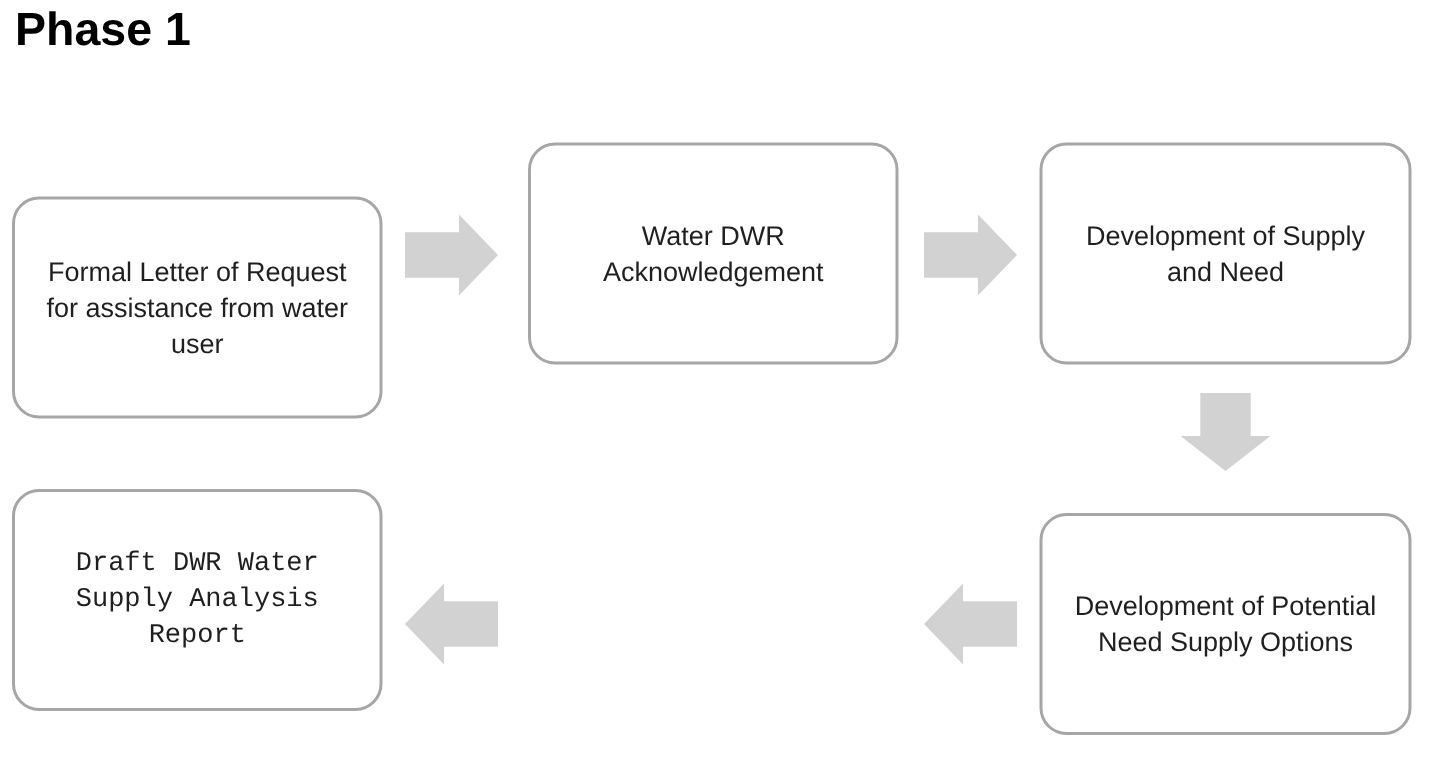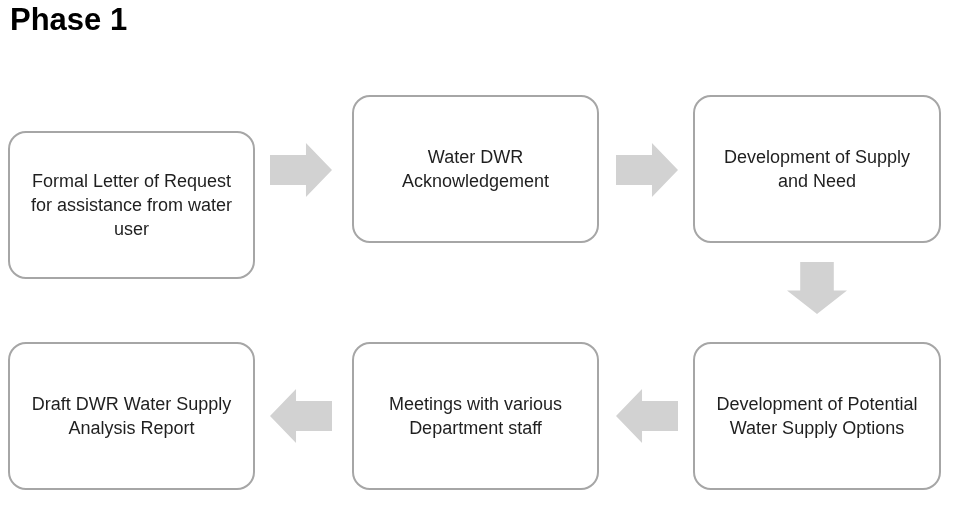--- a/index.html
+++ b/index.html
@@ -48,21 +48,21 @@
     font-size: 18px;
     line-height: 1.35;
   }
 
   
   .pos-r1c1 { left: 8px;   top: 88px; margin-top: 43px;  }
   .pos-r1c2 { left: 352px; top: 95px;  }
   .pos-r1c3 { left: 693px; top: 95px;  width: 248px; }
   .pos-r2c3 { left: 693px; top: 342px; width: 248px; }
   .pos-r2c2 { left: 352px; top: 342px; }
-  .pos-r2c1 { left: 8px;   top: 342px; }
+  .pos-r2c1 { left: 8px;   top: 326px; font-family: Liberation Mono, monospace; }
 
   .arrow {
     position: absolute;
     background: var(--arrow-fill);
   }
   .arrow-right {
     width: 62px;
     height: 54px;
     clip-path: polygon(0% 22%, 58% 22%, 58% 0%, 100% 50%, 58% 100%, 58% 78%, 0% 78%);
   }
@@ -103,28 +103,25 @@
 
   <div class="arrow arrow-right apos-2"></div>
 
   <div class="node pos-r1c3">
     <span>Development of Supply and Need</span>
   </div>
 
   <div class="arrow arrow-down apos-3"></div>
 
   <div class="node pos-r2c3">
-    <span>Development of Potential Water Supply Options</span>
+    <span>Development of Potential Need Supply Options</span>
   </div>
 
   <div class="arrow arrow-left apos-4"></div>
 
-  <div class="node pos-r2c2">
-    <span>Meetings with various Department staff</span>
-  </div>
 
   <div class="arrow arrow-left apos-5"></div>
 
   <div class="node pos-r2c1">
     <span>Draft DWR Water Supply Analysis Report</span>
   </div>
 
 </div>
 
 </body></html>

